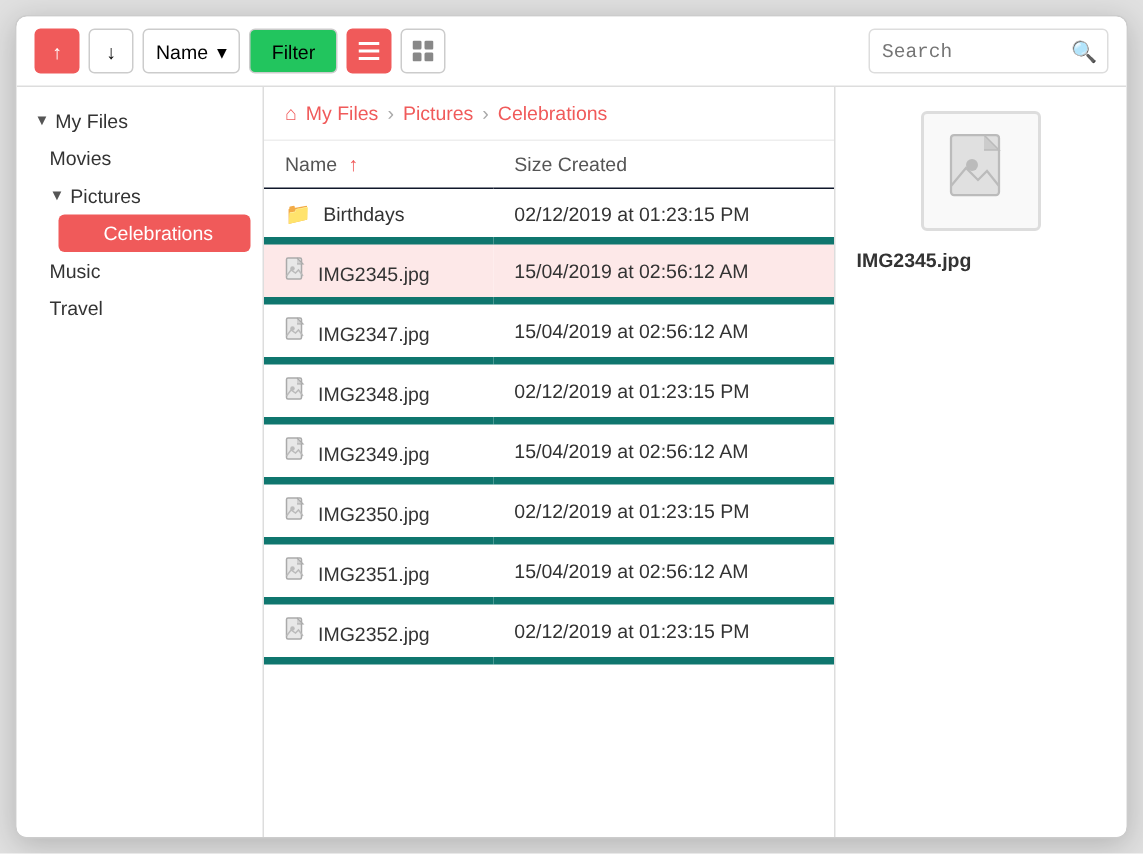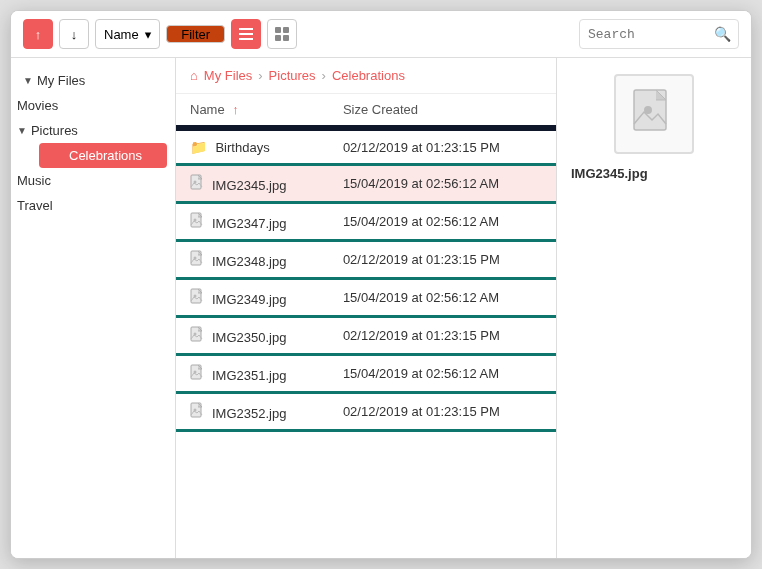--- a/index.html
+++ b/index.html
@@ -64,23 +64,23 @@
       padding: 0 8px;
       height: 30px;
       cursor: pointer;
       gap: 6px;
       background: #fff;
     }
     .filter-btn {
       border: 1px solid #ccc;
       border-radius: 4px;
       padding: 0 14px;
-      height: 18px;
-      cursor: pointer;
-      background: #c2410c;
+      height: 30px;
+      cursor: pointer;
+      background: #22c55e;
       font-size: 13px;
     }
     .toolbar-spacer { flex: 1; }
     .search-box {
       display: flex;
       align-items: center;
       border: 1px solid #ddd;
       border-radius: 4px;
       padding: 0 8px;
       height: 30px;
@@ -123,21 +123,21 @@
       color: #fff;
       border-radius: 4px;
       margin: 0 8px;
       padding: 5px 8px;
     }
     .sidebar-arrow {
       margin-right: 4px;
       font-size: 10px;
       color: #555;
     }
-    .sidebar-indent-1 { padding-left: 6px; }
+    .sidebar-indent-1 { padding-left: 22px; }
     .sidebar-indent-2 { padding-left: 36px; }
     .sidebar-indent-2.active { padding-left: 30px; margin: 0 8px 0 28px; }
     
     .file-area {
       flex: 1;
       display: flex;
       flex-direction: column;
       overflow: hidden;
     }
     
@@ -160,35 +160,35 @@
     
     .file-table {
       flex: 1;
       overflow-y: auto;
     }
     table {
       width: 100%;
       border-collapse: collapse;
     }
     thead tr {
-      border-bottom: 6px solid #0f172a;
+      border-bottom: 1px solid #0f172a;
     }
     thead th {
       text-align: left;
       padding: 8px 14px;
       font-weight: 500;
       color: #555;
       font-size: 13px;
     }
     thead th .sort-arrow {
       color: #f05a5a;
       margin-left: 4px;
     }
     tbody tr {
-      border-bottom: 3px solid #0f766e;
+      border-bottom: 5px solid #0f766e;
       cursor: pointer;
     }
     tbody tr.selected { background: #fde8e8; }
     tbody td {
       padding: 8px 14px;
       color: #333;
       font-size: 13px;
     }
     .file-icon {
       display: inline-block;

